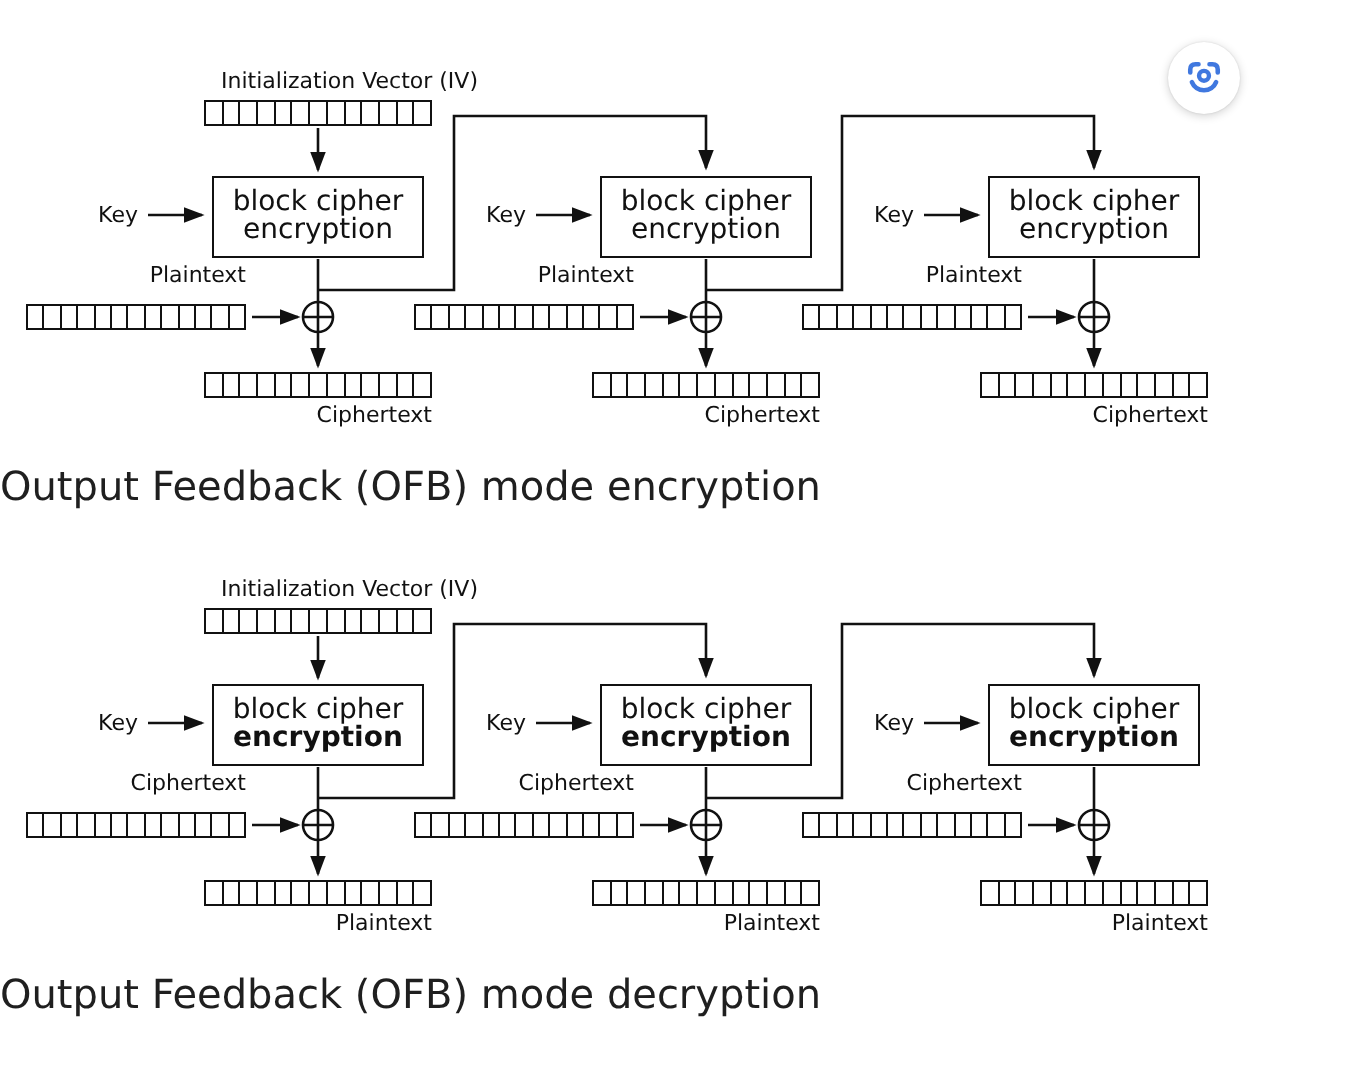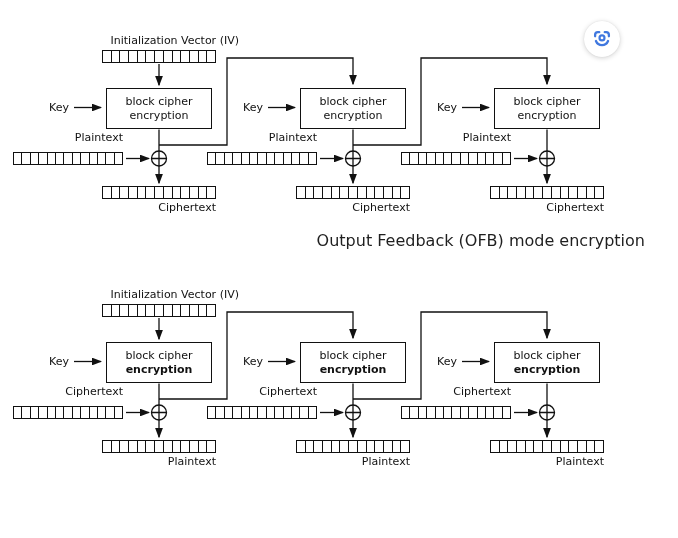--- a/index.html
+++ b/index.html
@@ -8,24 +8,24 @@
   .diagram{position:absolute;left:0;width:678px;height:254px;}
   .lines{position:absolute;left:0;top:0;}
   .lbl{position:absolute;font-size:11px;line-height:13px;text-align:right;color:#111;white-space:nowrap;}
   .lbl.right{}
   .register{position:absolute;display:flex;height:13px;box-sizing:border-box;
             border:1.4px solid #111;background:#fff;}
   .register .cell{flex:1;border-right:1.2px solid #111;}
   .register .cell:last-child{border-right:none;}
   .box{position:absolute;width:106px;height:41px;box-sizing:border-box;border:1.4px solid #111;
        background:#fff;display:flex;flex-direction:column;justify-content:center;align-items:center;
-       font-size:11px;line-height:13.5px;}
+       font-size:14px;line-height:13.5px;}
   .box .l2b{font-weight:bold;}
-  .caption{position:absolute;left:0;top:231px;width:645px;text-align:right;
-           font-size:16px;color:#1f1f1f;}
+  .caption{position:absolute;left:0;top:231px;width:645px;text-align:left;
+           font-size:20px;color:#1f1f1f;}
   .lens-btn{position:absolute;left:584px;top:21px;width:36px;height:36px;border-radius:50%;
             background:#fff;box-shadow:0 1px 5px rgba(0,0,0,.18),0 0 1px rgba(0,0,0,.12);
             display:flex;align-items:center;justify-content:center;cursor:pointer;}
 </style>
 </head>
 <body>
 
 <div id="stage">
 
   <div class="diagram" style="top:0">
@@ -354,20 +354,21 @@
         <span class="cell"></span>
         <span class="cell"></span>
         <span class="cell"></span>
         <span class="cell"></span>
         <span class="cell"></span>
         <span class="cell"></span>
         <span class="cell"></span>
       </div>
     <div class="lbl" style="left:490px;top:201px;width:114px">Plaintext</div>
 
+    <div class="caption">Output Feedback (OFB) mode decryption</div>
   </div>
 
   <div class="lens-btn">
     <svg width="22" height="22" viewBox="0 0 24 24">
       <g stroke="#4078df" stroke-width="2.5" fill="none" stroke-linecap="round">
         <path d="M4.5,9 V7.4 Q4.5,4.5 7.4,4.5 H9"></path>
         <path d="M15,4.5 H16.6 Q19.5,4.5 19.5,7.4 V9"></path>
         <path d="M5.4,14.2 A7.1,7.1 0 0 0 18.6,14.2"></path>
         <circle cx="12" cy="10.8" r="2.7" stroke-width="2.4"></circle>
       </g>

